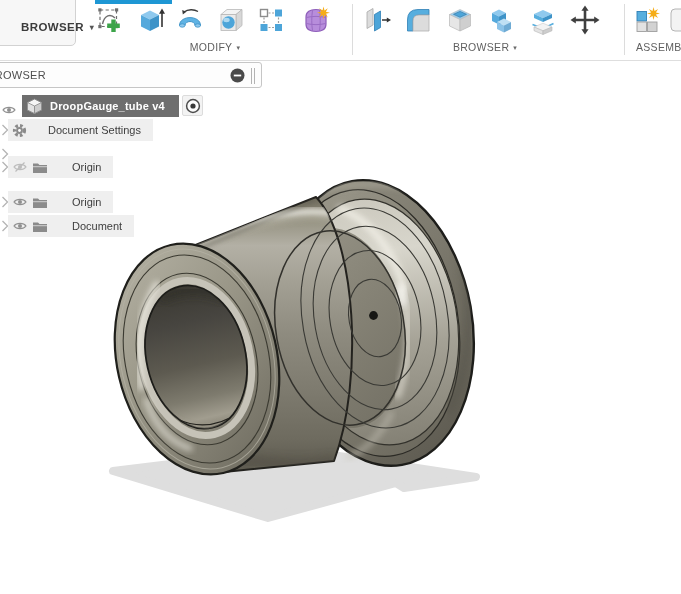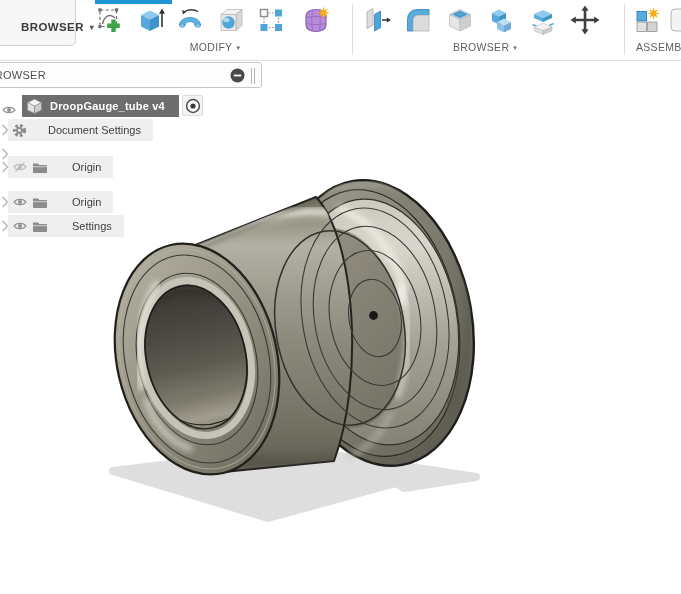--- a/index.html
+++ b/index.html
@@ -447,16 +447,16 @@
     </span>
     <span class="content">
       <svg style="margin-left:5px" width="14" height="10" viewBox="0 0 14 10">
         <path d="M1 5 C3.5 1.5 10.5 1.5 13 5 C10.5 8.5 3.5 8.5 1 5 Z" fill="none" stroke="#909090" stroke-width="1.2"></path>
           <circle cx="7" cy="5" r="2" fill="#909090"></circle>
       </svg>
       <svg style="margin-left:6px" width="14" height="11" viewBox="0 0 14 11">
         <path d="M0 1.5 L5 1.5 L6.5 3 L14 3 L14 11 L0 11 Z" fill="#8b8b8b"></path>
           <rect x="0" y="4.2" width="14" height="1" fill="#ffffff" opacity=".6"></rect>
       </svg>
-      <span class="lbl" style="margin-left:25px">Settings</span>
+      <span class="lbl" style="margin-left:25px">Document</span>
     </span>
   </div>
 </div>
 
 </body></html>

